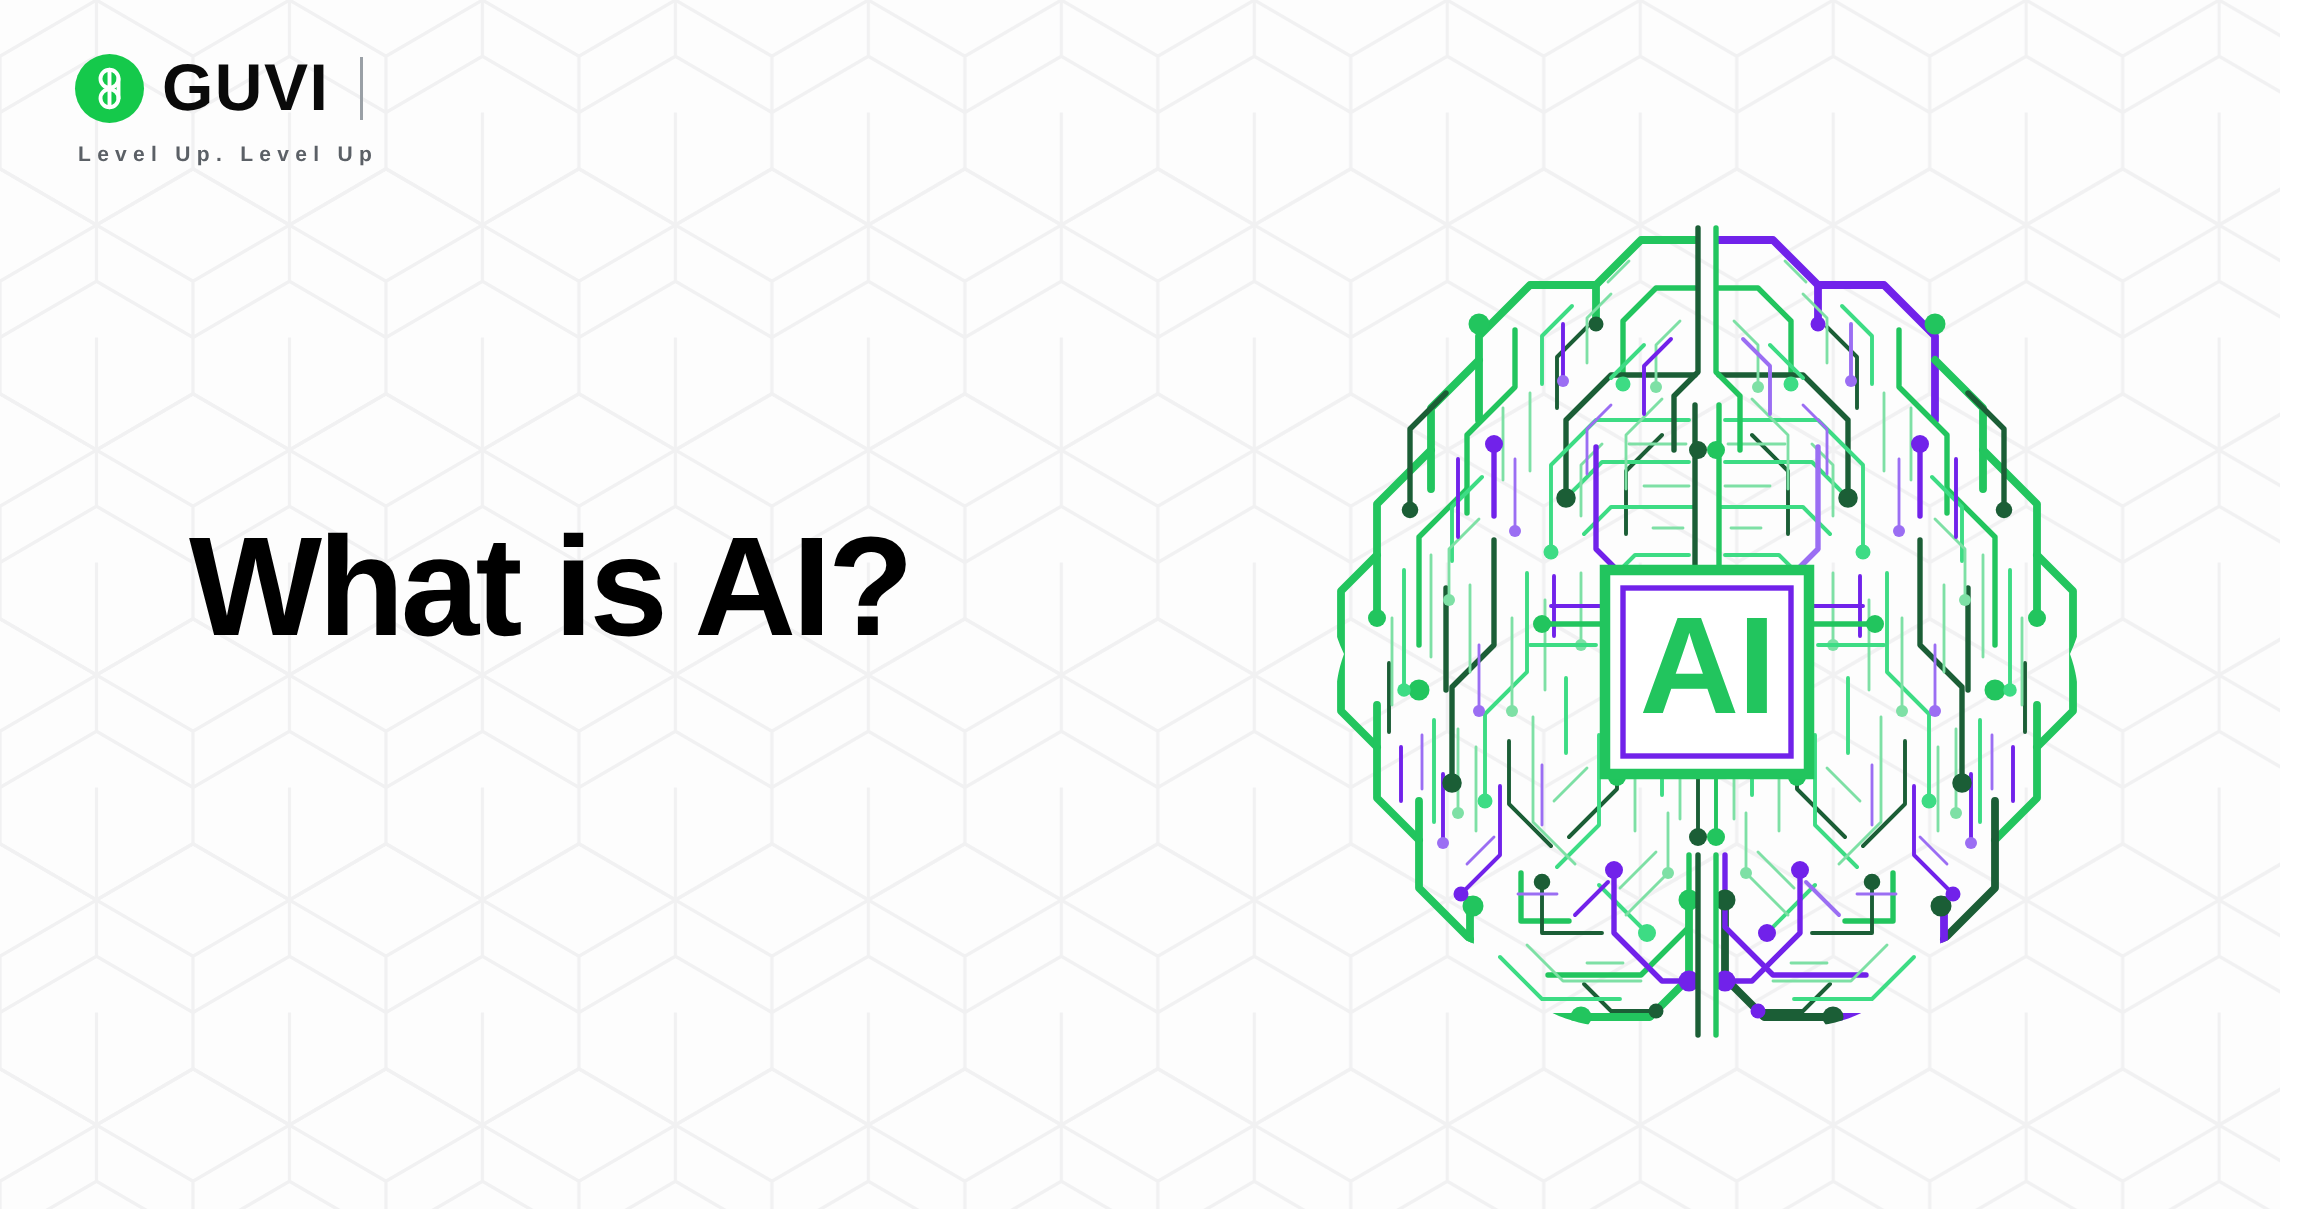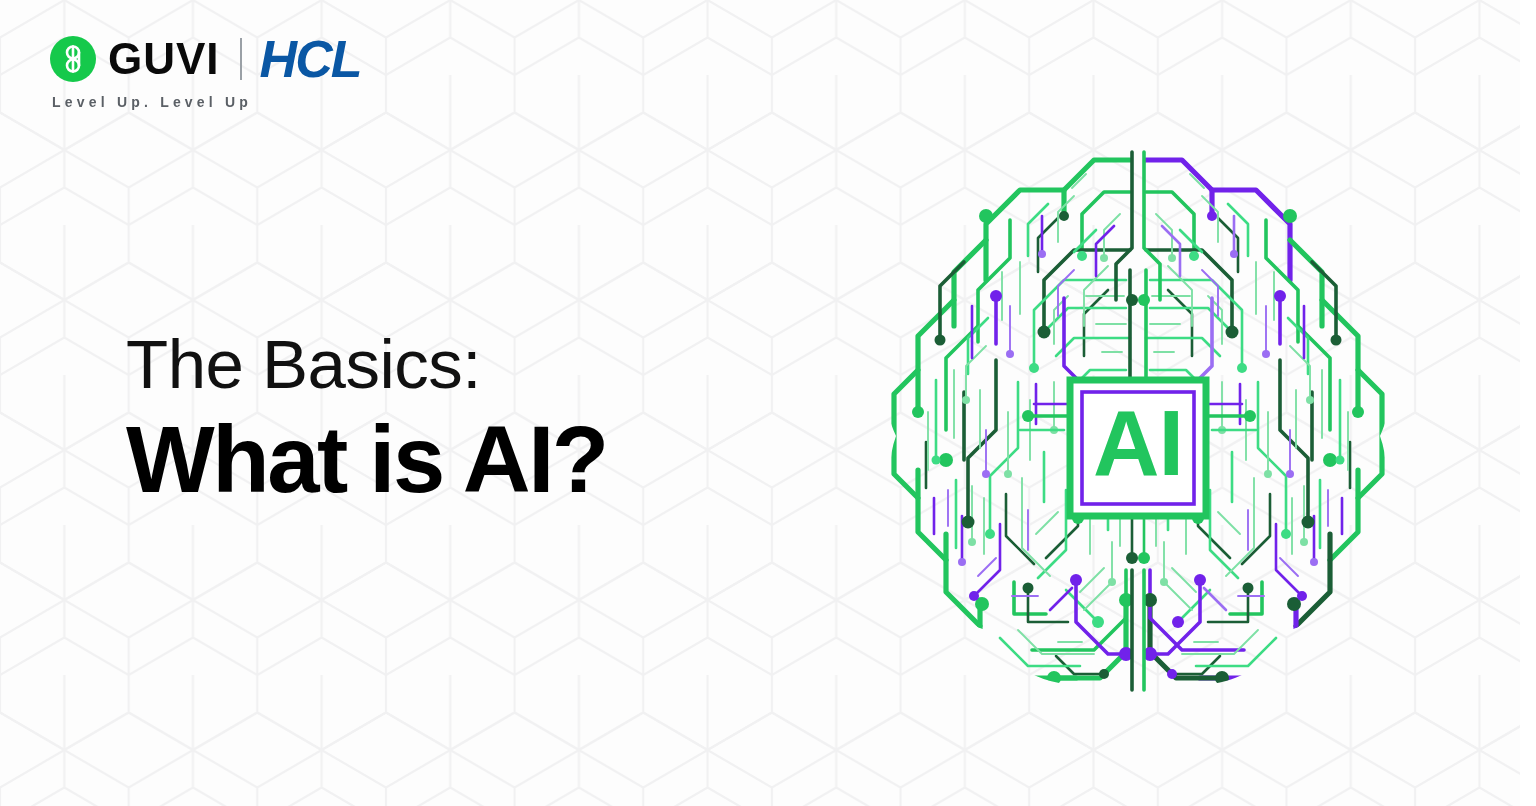--- a/index.html
+++ b/index.html
@@ -102,28 +102,26 @@
             <path d="M15 3.5 L15 28.5"></path>
             <path d="M21 9.5 L21 22.5"></path>
           </g>
         </svg>
       </div>
 
       <div id="guvi-word">GUVI</div>
 
       <div id="logo-divider"></div>
 
-      <div id="hcl-word">HCL</div>
     </div>
 
     <div id="guvi-tagline">Level Up. Level Up</div>
   </div>
 
   <div id="headline">
-    <div id="headline-eyebrow">The Basics:</div>
     <div id="headline-main">What is AI?</div>
   </div>
 
   <div id="brain-wrap">
     <svg id="brain-svg" viewBox="0 0 540 580" xmlns="http://www.w3.org/2000/svg">
       <defs>
         <style>
           .g1{stroke:#22c55e;}          /* bright green  */
           .g2{stroke:#3ddc84;}          /* mid green     */
           .g3{stroke:#7ee0a5;}          /* light green   */

